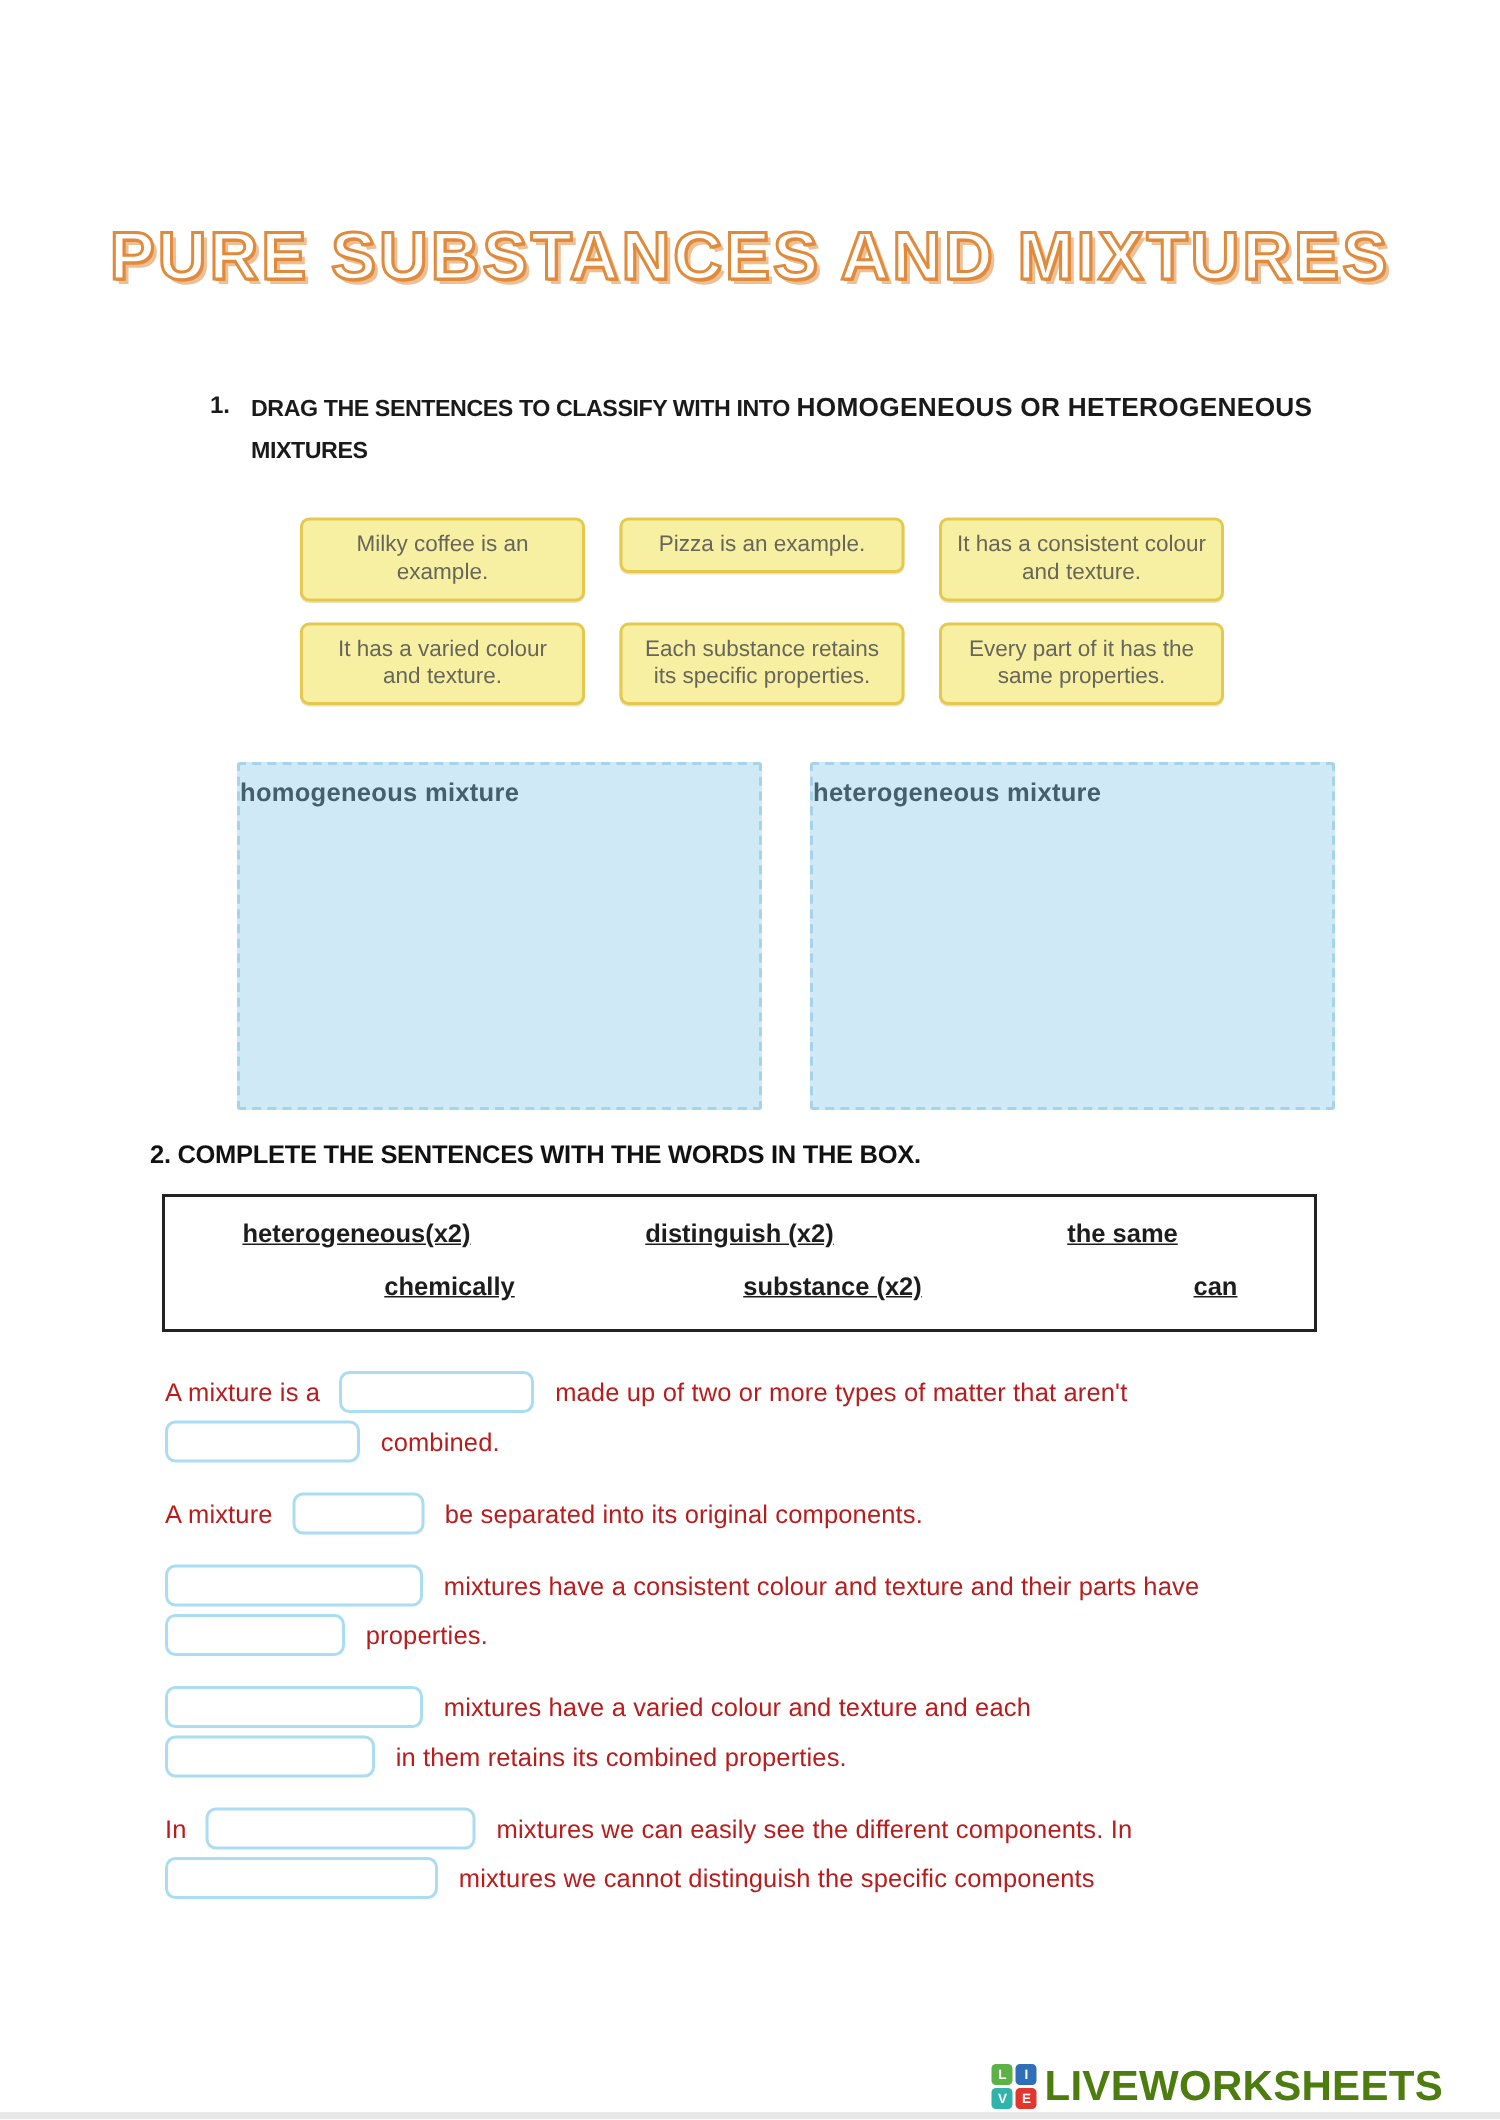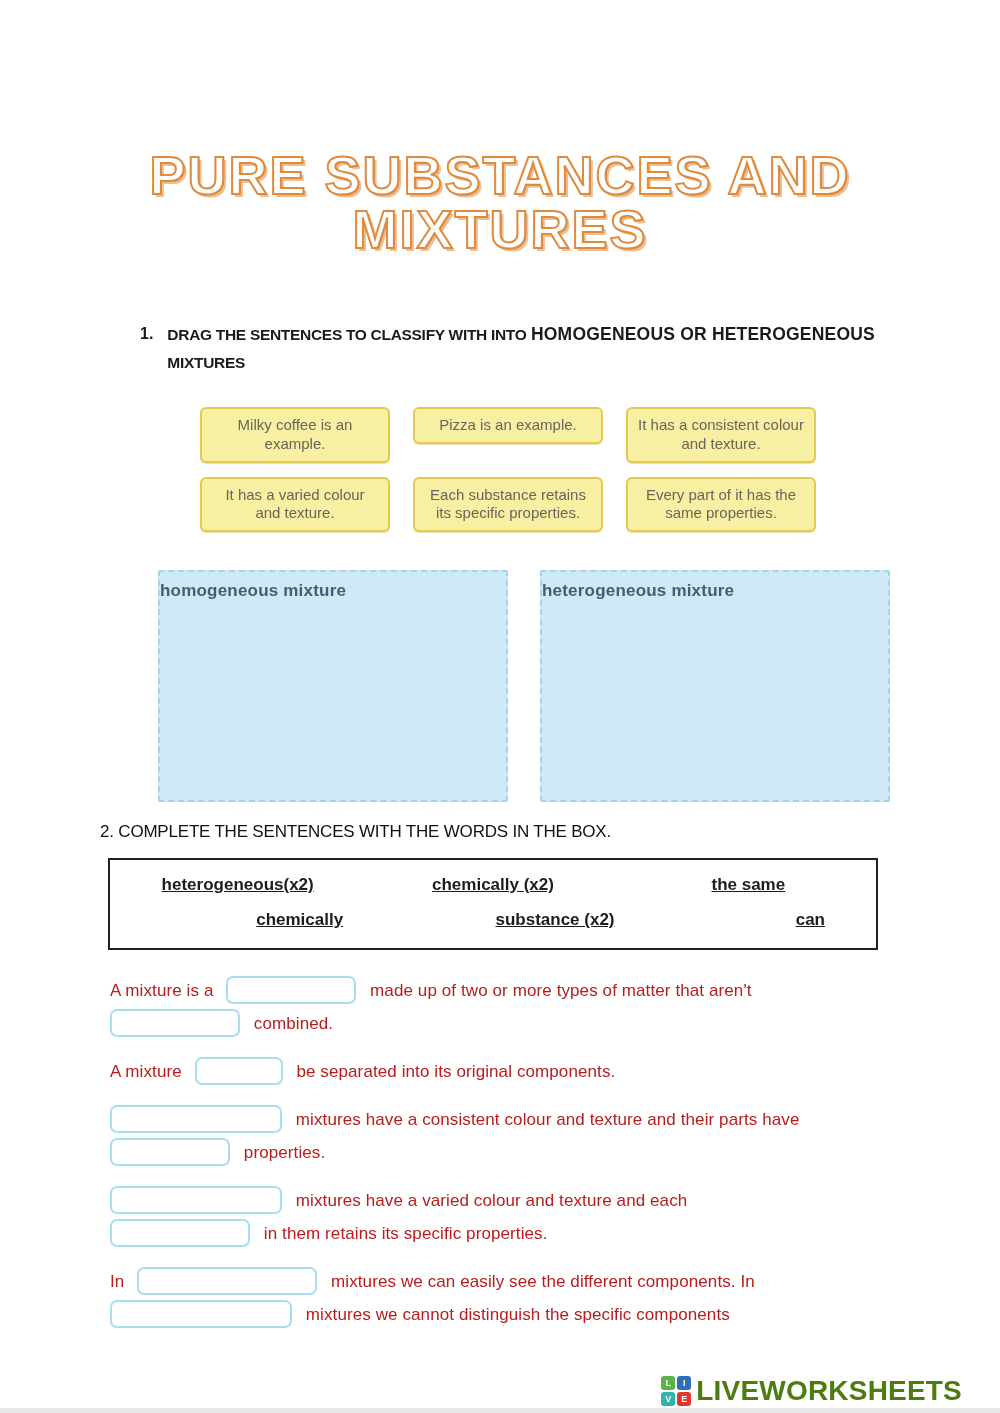--- a/index.html
+++ b/index.html
@@ -11,21 +11,21 @@
     height: 1413px;
     margin: 0 auto;
     background: #ffffff;
     overflow: hidden;
   }
 
   
   .title {
     margin-top: 148px;
     text-align: center;
-    font-size: 54px;
+    font-size: 45px;
     font-weight: bold;
     letter-spacing: 2px;
     color: #ffffff;
     -webkit-text-stroke: 2px #e08a3c;
     text-shadow: 3px 3px 0 rgba(224,138,60,0.55), 1px 1px 0 rgba(224,138,60,0.9);
     line-height: 1;
   }
 
   
   .task1-head {
@@ -82,21 +82,21 @@
     font-weight: bold;
     font-size: 17px;
     color: #44606e;
     letter-spacing: 0.2px;
   }
 
   
   .task2-head {
     margin: 20px 0 0 100px;
     font-size: 17px;
-    font-weight: normal;
+    font-weight: bold;
     color: #111111;
     letter-spacing: -0.2px;
   }
   .wordbox {
     margin: 16px 0 0 108px;
     width: 770px;
     border: 2px solid #222222;
     background: #ffffff;
     padding: 15px 0 18px 0;
   }
@@ -211,21 +211,21 @@
     <div class="zone">
       <div class="zone-label">heterogeneous mixture</div>
     </div>
   </div>
 
   <div class="task2-head">2. COMPLETE THE SENTENCES WITH THE WORDS IN THE BOX.</div>
 
   <div class="wordbox">
     <div class="wb-row">
       <span>heterogeneous(x2)</span>
-      <span>chemically (x2)</span>
+      <span>distinguish (x2)</span>
       <span>the same</span>
     </div>
     <div class="wb-row wb-row2">
       <span>chemically</span>
       <span>substance (x2)</span>
       <span>can</span>
     </div>
   </div>
 
   <div class="sentences">
@@ -261,21 +261,21 @@
       </div>
     </div>
 
     <div class="s-block">
       <div class="s-line">
         <span class="blank first" style="width:172px;"></span>
         <span>mixtures have a varied colour and texture and each</span>
       </div>
       <div class="s-line">
         <span class="blank first" style="width:140px;"></span>
-        <span>in them retains its specific properties.</span>
+        <span>in them retains its combined properties.</span>
       </div>
     </div>
 
     <div class="s-block">
       <div class="s-line">
         <span>In</span>
         <span class="blank" style="width:180px; margin-left:8px;"></span>
         <span>mixtures we can easily see the different components. In</span>
       </div>
       <div class="s-line">

